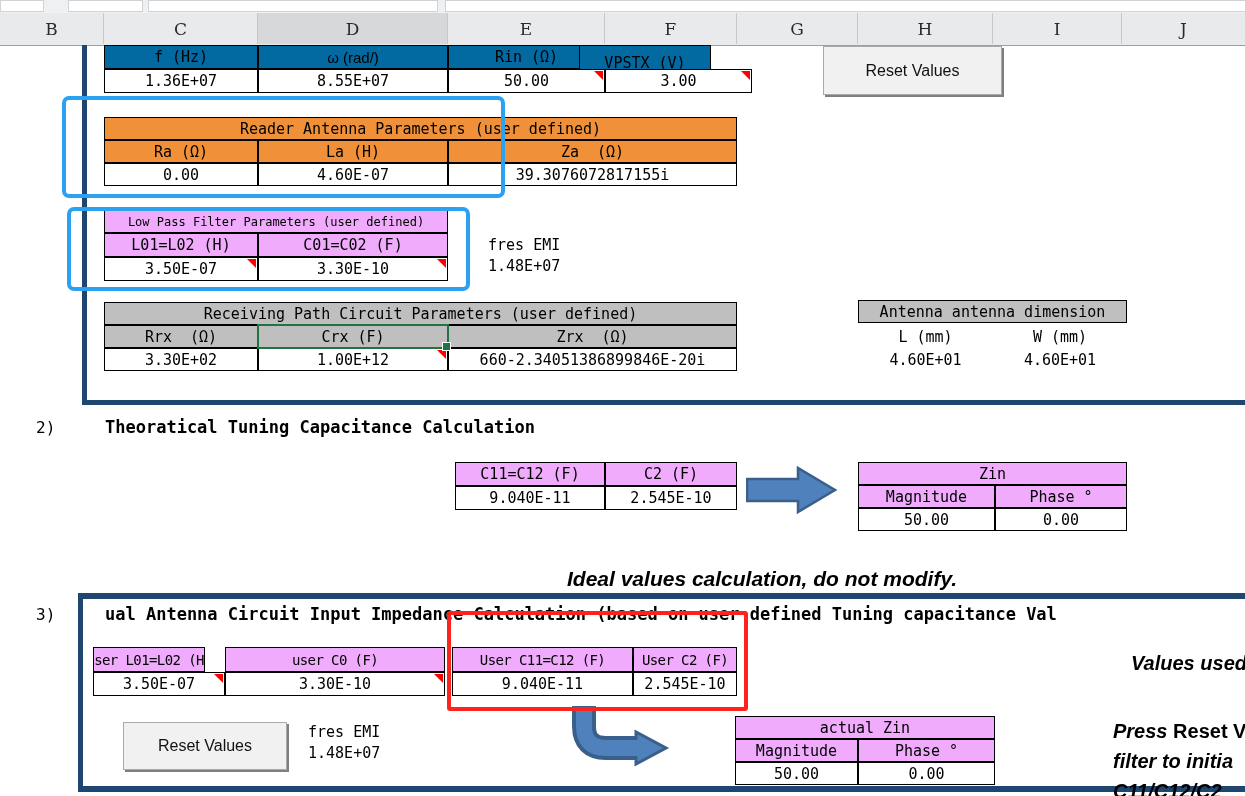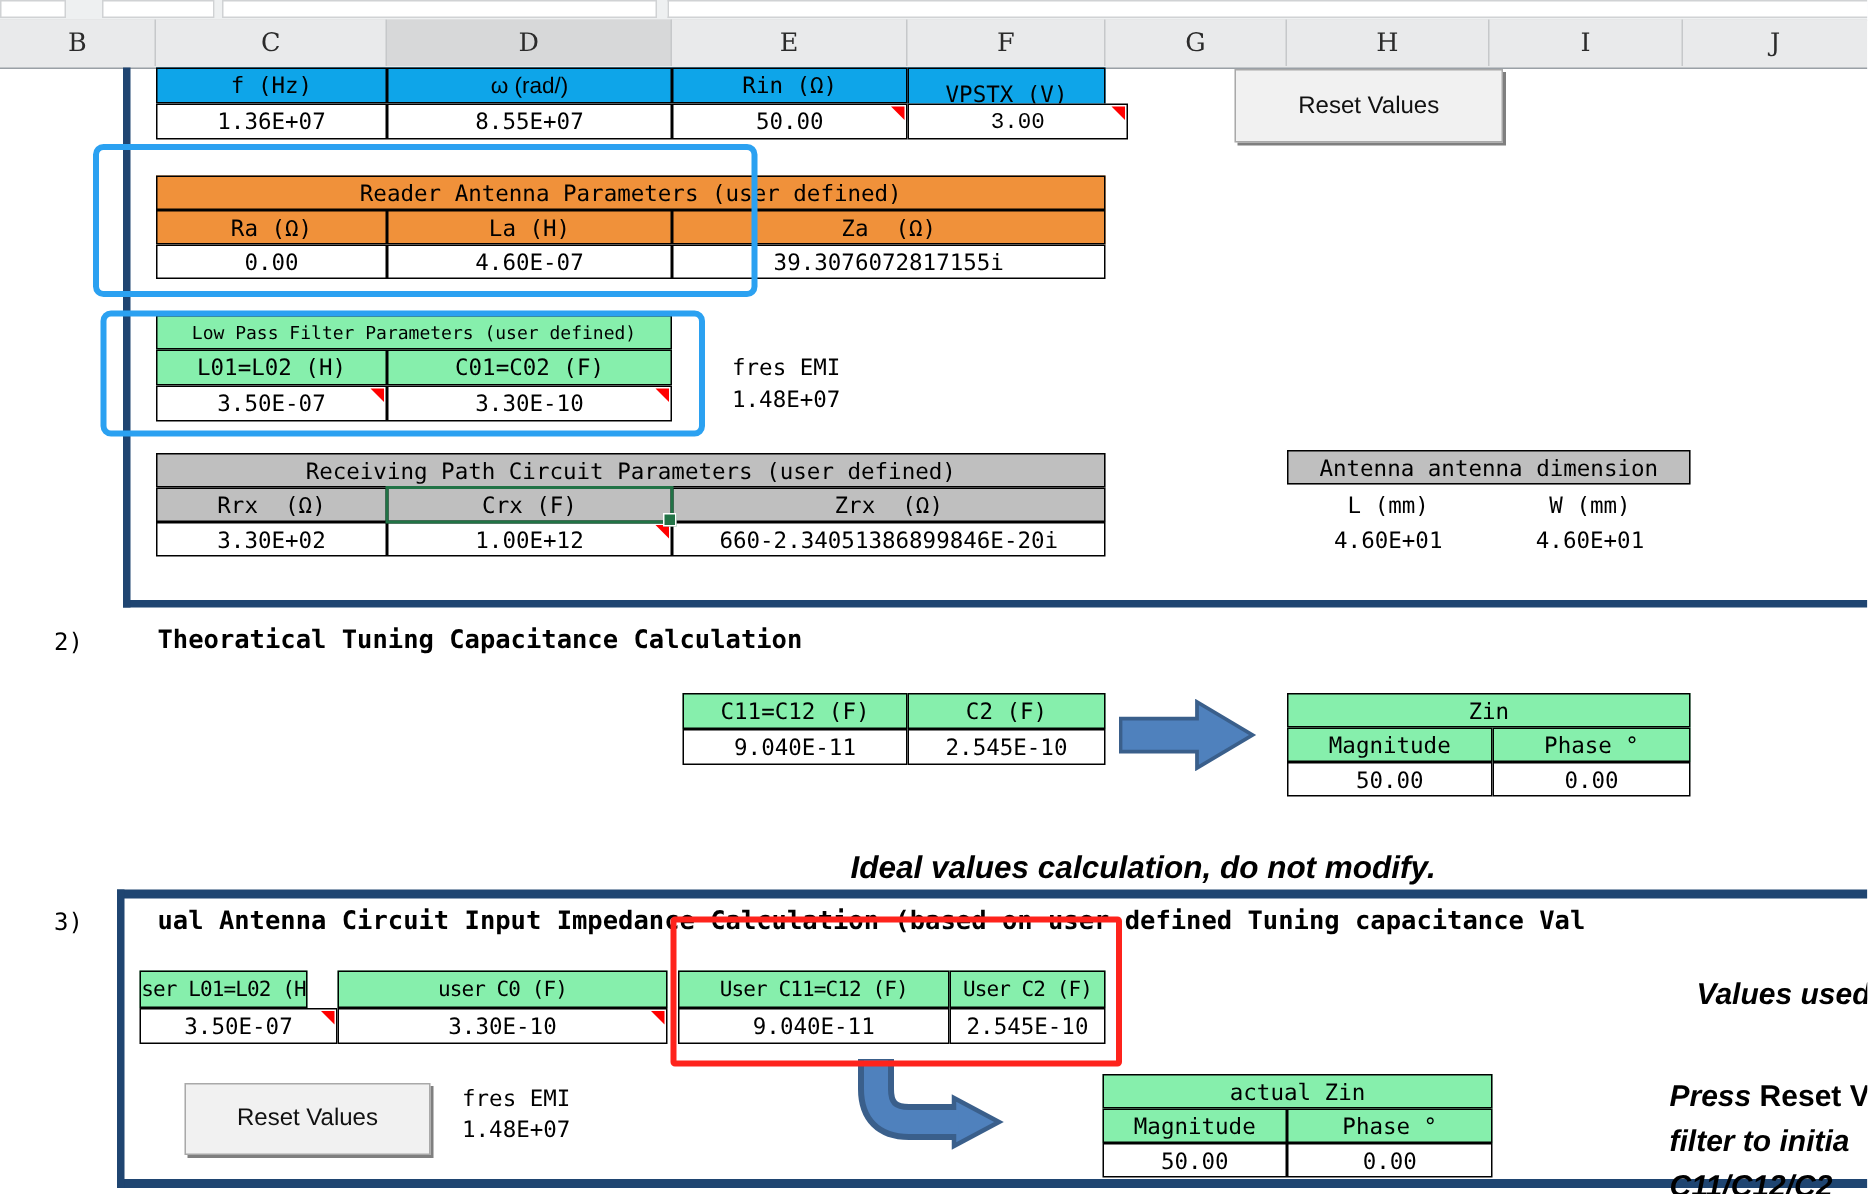--- a/index.html
+++ b/index.html
@@ -9,22 +9,22 @@
   .topstrip{position:absolute;left:0;top:0;width:1245px;height:13px;background:#eef0f1;border-bottom:1px solid #d2d4d6;}
   .tsbox{position:absolute;top:0;height:12px;background:#fff;border:1px solid #d0d2d4;box-sizing:border-box;}
   
   .colrow{position:absolute;left:0;top:13px;width:1245px;height:32px;background:#e9eaeb;border-bottom:1px solid #9aa0a6;}
   .colhdr{position:absolute;top:0;height:31px;box-sizing:border-box;border-right:1px solid #c6c8ca;
           display:flex;align-items:center;justify-content:center;
           font-family:"DejaVu Serif","Liberation Serif",serif;font-size:17px;color:#2b2b2b;}
   
   .cell{position:absolute;box-sizing:border-box;display:flex;align-items:center;justify-content:center;
         border:1px solid #000;font-size:15px;white-space:pre;overflow:hidden;}
-  .g{background:#0ea5e9;}      
-  .lg{background:#86efac;}     
+  .g{background:#0369a1;}      
+  .lg{background:#f0abfc;}     
   .or{background:#F0913A;}     
   .gy{background:#BFBFBF;}     
   .w{background:#fff;}
   .nb{border:none;}            
   .f12{font-size:12px;}
   .f14{font-size:14px;letter-spacing:-0.6px;}
   .tri{position:absolute;top:1px;right:1px;width:0;height:0;
        border-left:9px solid transparent;border-top:9px solid #FF0000;}
   
   .bigbox{position:absolute;box-sizing:border-box;}
@@ -69,25 +69,25 @@
     <div class="colhdr" style="left:858px;width:135px;">H</div>
     <div class="colhdr" style="left:993px;width:129px;">I</div>
     <div class="colhdr" style="left:1122px;width:123px;border-right:none;">J</div>
   </div>
 
   <div class="bigbox" style="left:82px;top:45px;width:1163px;height:360px;border-left:5px solid #1F4571;border-bottom:5px solid #1F4571;"></div>
 
   <div class="cell g" style="left:104px;top:45px;width:154px;height:24px;">f (Hz)</div>
   <div class="cell g" style="left:258px;top:45px;width:190px;height:24px;font-family:'Liberation Sans',sans-serif;">ω (rad/)</div>
   <div class="cell g" style="left:448px;top:45px;width:157px;height:24px;">Rin (Ω)</div>
-  <div class="cell g" style="left:605px;top:45px;width:132px;height:36px;">VPSTX (V)</div>
+  <div class="cell g" style="left:579px;top:45px;width:132px;height:36px;">VPSTX (V)</div>
   <div class="cell w" style="left:104px;top:69px;width:154px;height:24px;">1.36E+07</div>
   <div class="cell w" style="left:258px;top:69px;width:190px;height:24px;">8.55E+07</div>
   <div class="cell w" style="left:448px;top:69px;width:157px;height:24px;"><span>50.00</span><i class="tri"></i></div>
-  <div class="cell w" style="left:605px;top:69px;width:147px;height:24px;font-family:Liberation Mono, monospace;"><span>3.00</span><i class="tri"></i></div>
+  <div class="cell w" style="left:605px;top:69px;width:147px;height:24px;"><span>3.00</span><i class="tri"></i></div>
 
   <div class="btn" style="left:823px;top:46px;width:179px;height:49px;">Reset Values</div>
 
   <div class="bluebox" style="left:62px;top:96px;width:435px;height:94px;"></div>
 
   <div class="cell or" style="left:104px;top:117px;width:633px;height:23px;">Reader Antenna Parameters (user defined)</div>
   <div class="cell or" style="left:104px;top:140px;width:154px;height:23px;">Ra (Ω)</div>
   <div class="cell or" style="left:258px;top:140px;width:190px;height:23px;">La (H)</div>
   <div class="cell or" style="left:448px;top:140px;width:289px;height:23px;">Za  (Ω)</div>
   <div class="cell w" style="left:104px;top:163px;width:154px;height:23px;">0.00</div>

